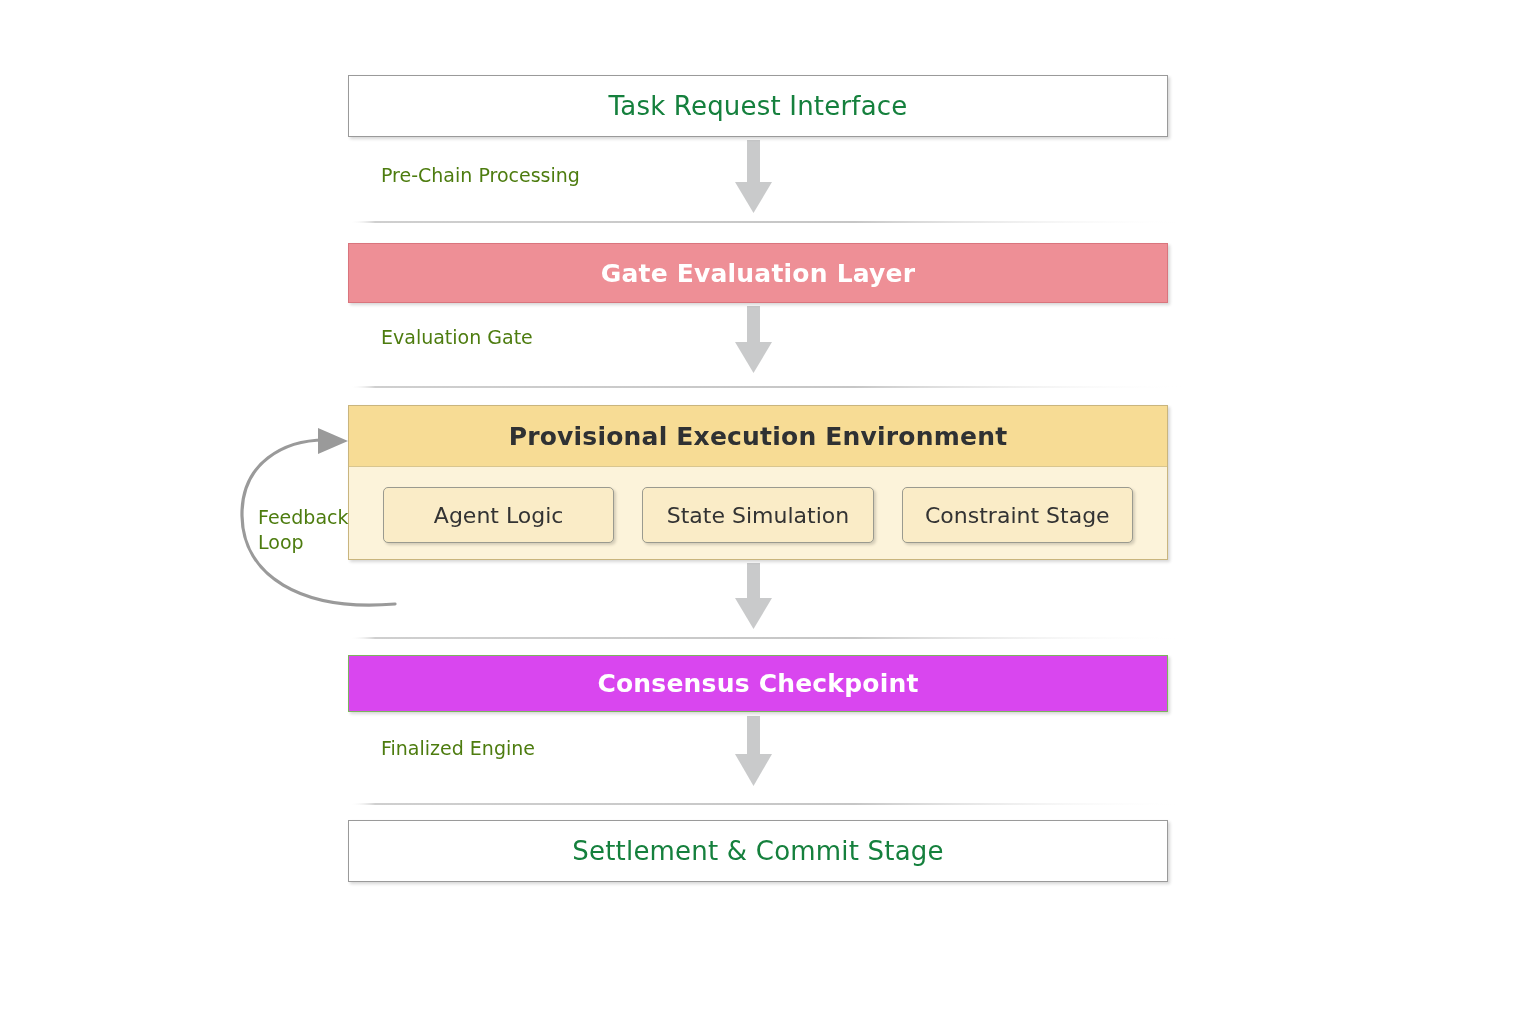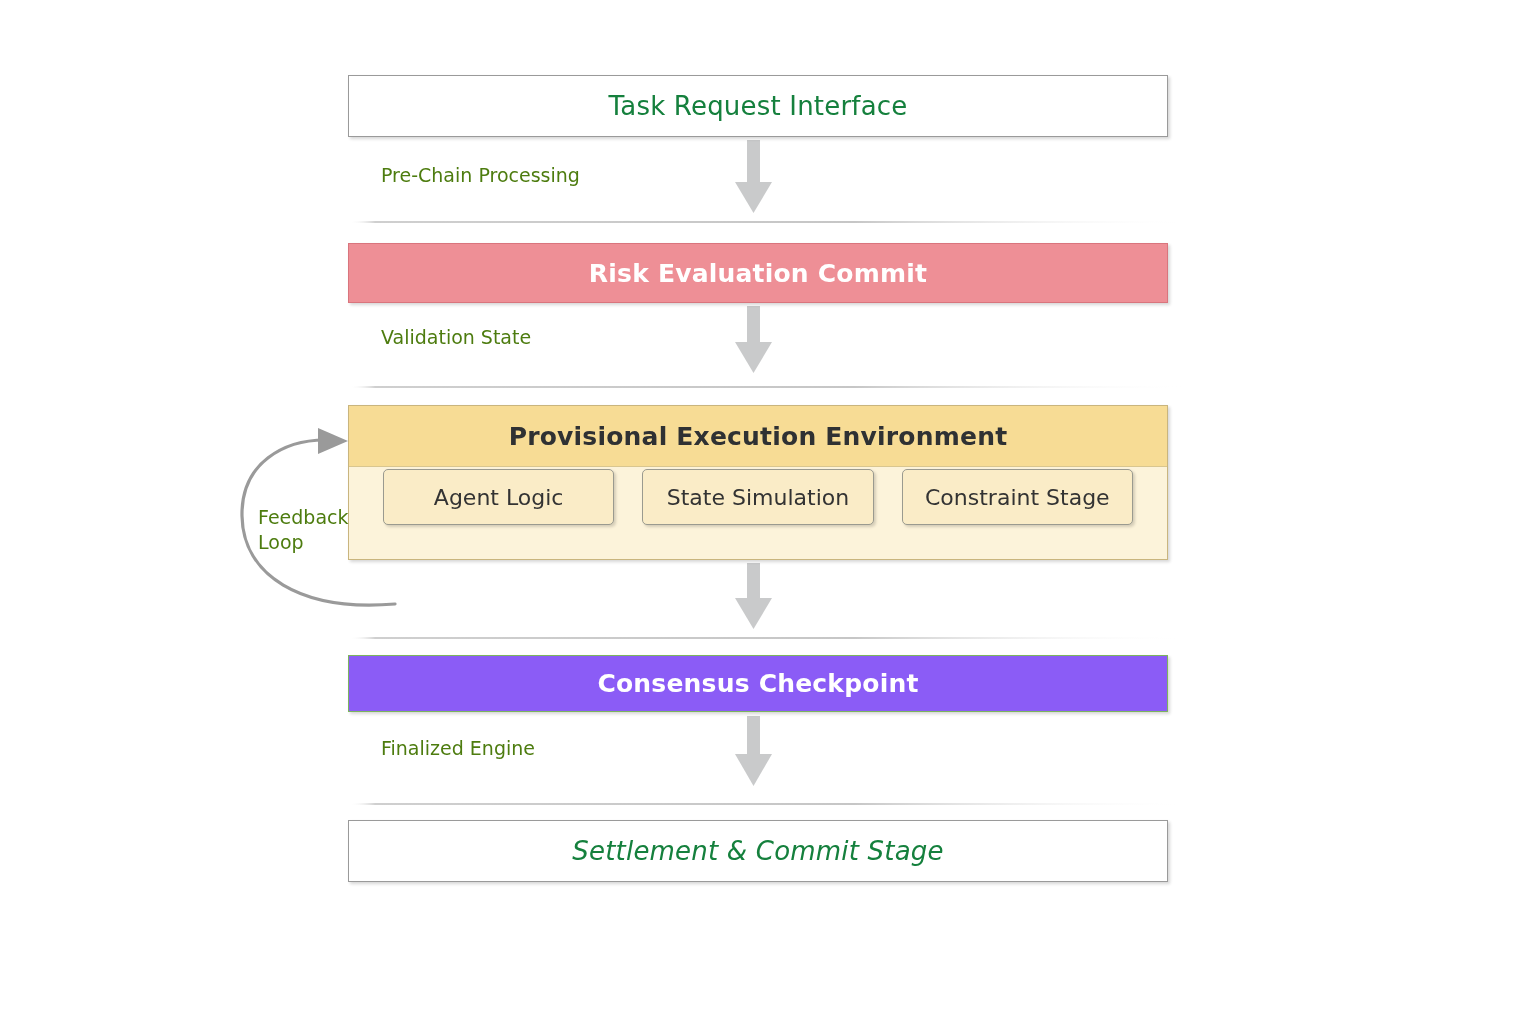--- a/index.html
+++ b/index.html
@@ -44,21 +44,21 @@
   .node-risk {
     background: #ee8f96;
     border: 1px solid #d9757d;
     color: #ffffff;
     font-size: 25px;
     font-weight: 700;
     letter-spacing: 0.2px;
   }
 
   .node-consensus {
-    background: #8b5cf6;
+    background: #d946ef;
     border: 1px solid #7cb45e;
     color: #ffffff;
     font-size: 25px;
     font-weight: 700;
     letter-spacing: 0.2px;
   }
 
   
   .group-node {
     position: absolute;
@@ -78,23 +78,23 @@
     align-items: center;
     justify-content: center;
     color: #2f3133;
     font-size: 25px;
     font-weight: 600;
     letter-spacing: 0.2px;
   }
   .group-body {
     flex: 1;
     display: flex;
-    align-items: flex-start;
+    align-items: flex-end;
     justify-content: space-between;
-    padding: 2px 34px;
+    padding: 16px 34px;
     gap: 28px;
   }
   .sub-node {
     box-sizing: border-box;
     flex: 1 1 0;
     height: 56px;
     background: #faecc7;
     border: 1px solid #9a9a8f;
     border-radius: 5px;
     display: flex;
@@ -170,24 +170,24 @@
     <rect x="350" y="803" width="840" height="2" fill="url(#sepGrad)"></rect>
   </svg>
 
   <div class="node node-plain" style="left:348px; top:75px; width:820px; height:62px;">
     <span>Task Request Interface</span>
   </div>
 
   <div class="edge-label" style="left:381px; top:163px;">Pre-Chain Processing</div>
 
   <div class="node node-risk" style="left:348px; top:243px; width:820px; height:60px;">
-    <span>Risk Evaluation Commit</span>
-  </div>
-
-  <div class="edge-label" style="left:381px; top:325px;">Validation State</div>
+    <span>Gate Evaluation Layer</span>
+  </div>
+
+  <div class="edge-label" style="left:381px; top:325px;">Evaluation Gate</div>
 
   <div class="group-node" style="left:348px; top:405px; width:820px; height:155px;">
     <div class="group-header">
       <span>Provisional Execution Environment</span>
     </div>
     <div class="group-body">
       <div class="sub-node">
         <span>Agent Logic</span>
       </div>
       <div class="sub-node">
@@ -201,17 +201,17 @@
 
   <div class="edge-label" style="left:258px; top:505px; width:95px;">Feedback
 Loop</div>
 
   <div class="node node-consensus" style="left:348px; top:655px; width:820px; height:57px;">
     <span>Consensus Checkpoint</span>
   </div>
 
   <div class="edge-label" style="left:381px; top:736px;">Finalized Engine</div>
 
-  <div class="node node-plain" style="left:348px; top:820px; width:820px; height:62px;font-style:italic;">
+  <div class="node node-plain" style="left:348px; top:820px; width:820px; height:62px;">
     <span>Settlement &amp; Commit Stage</span>
   </div>
 
 </div>
 
 </body></html>

